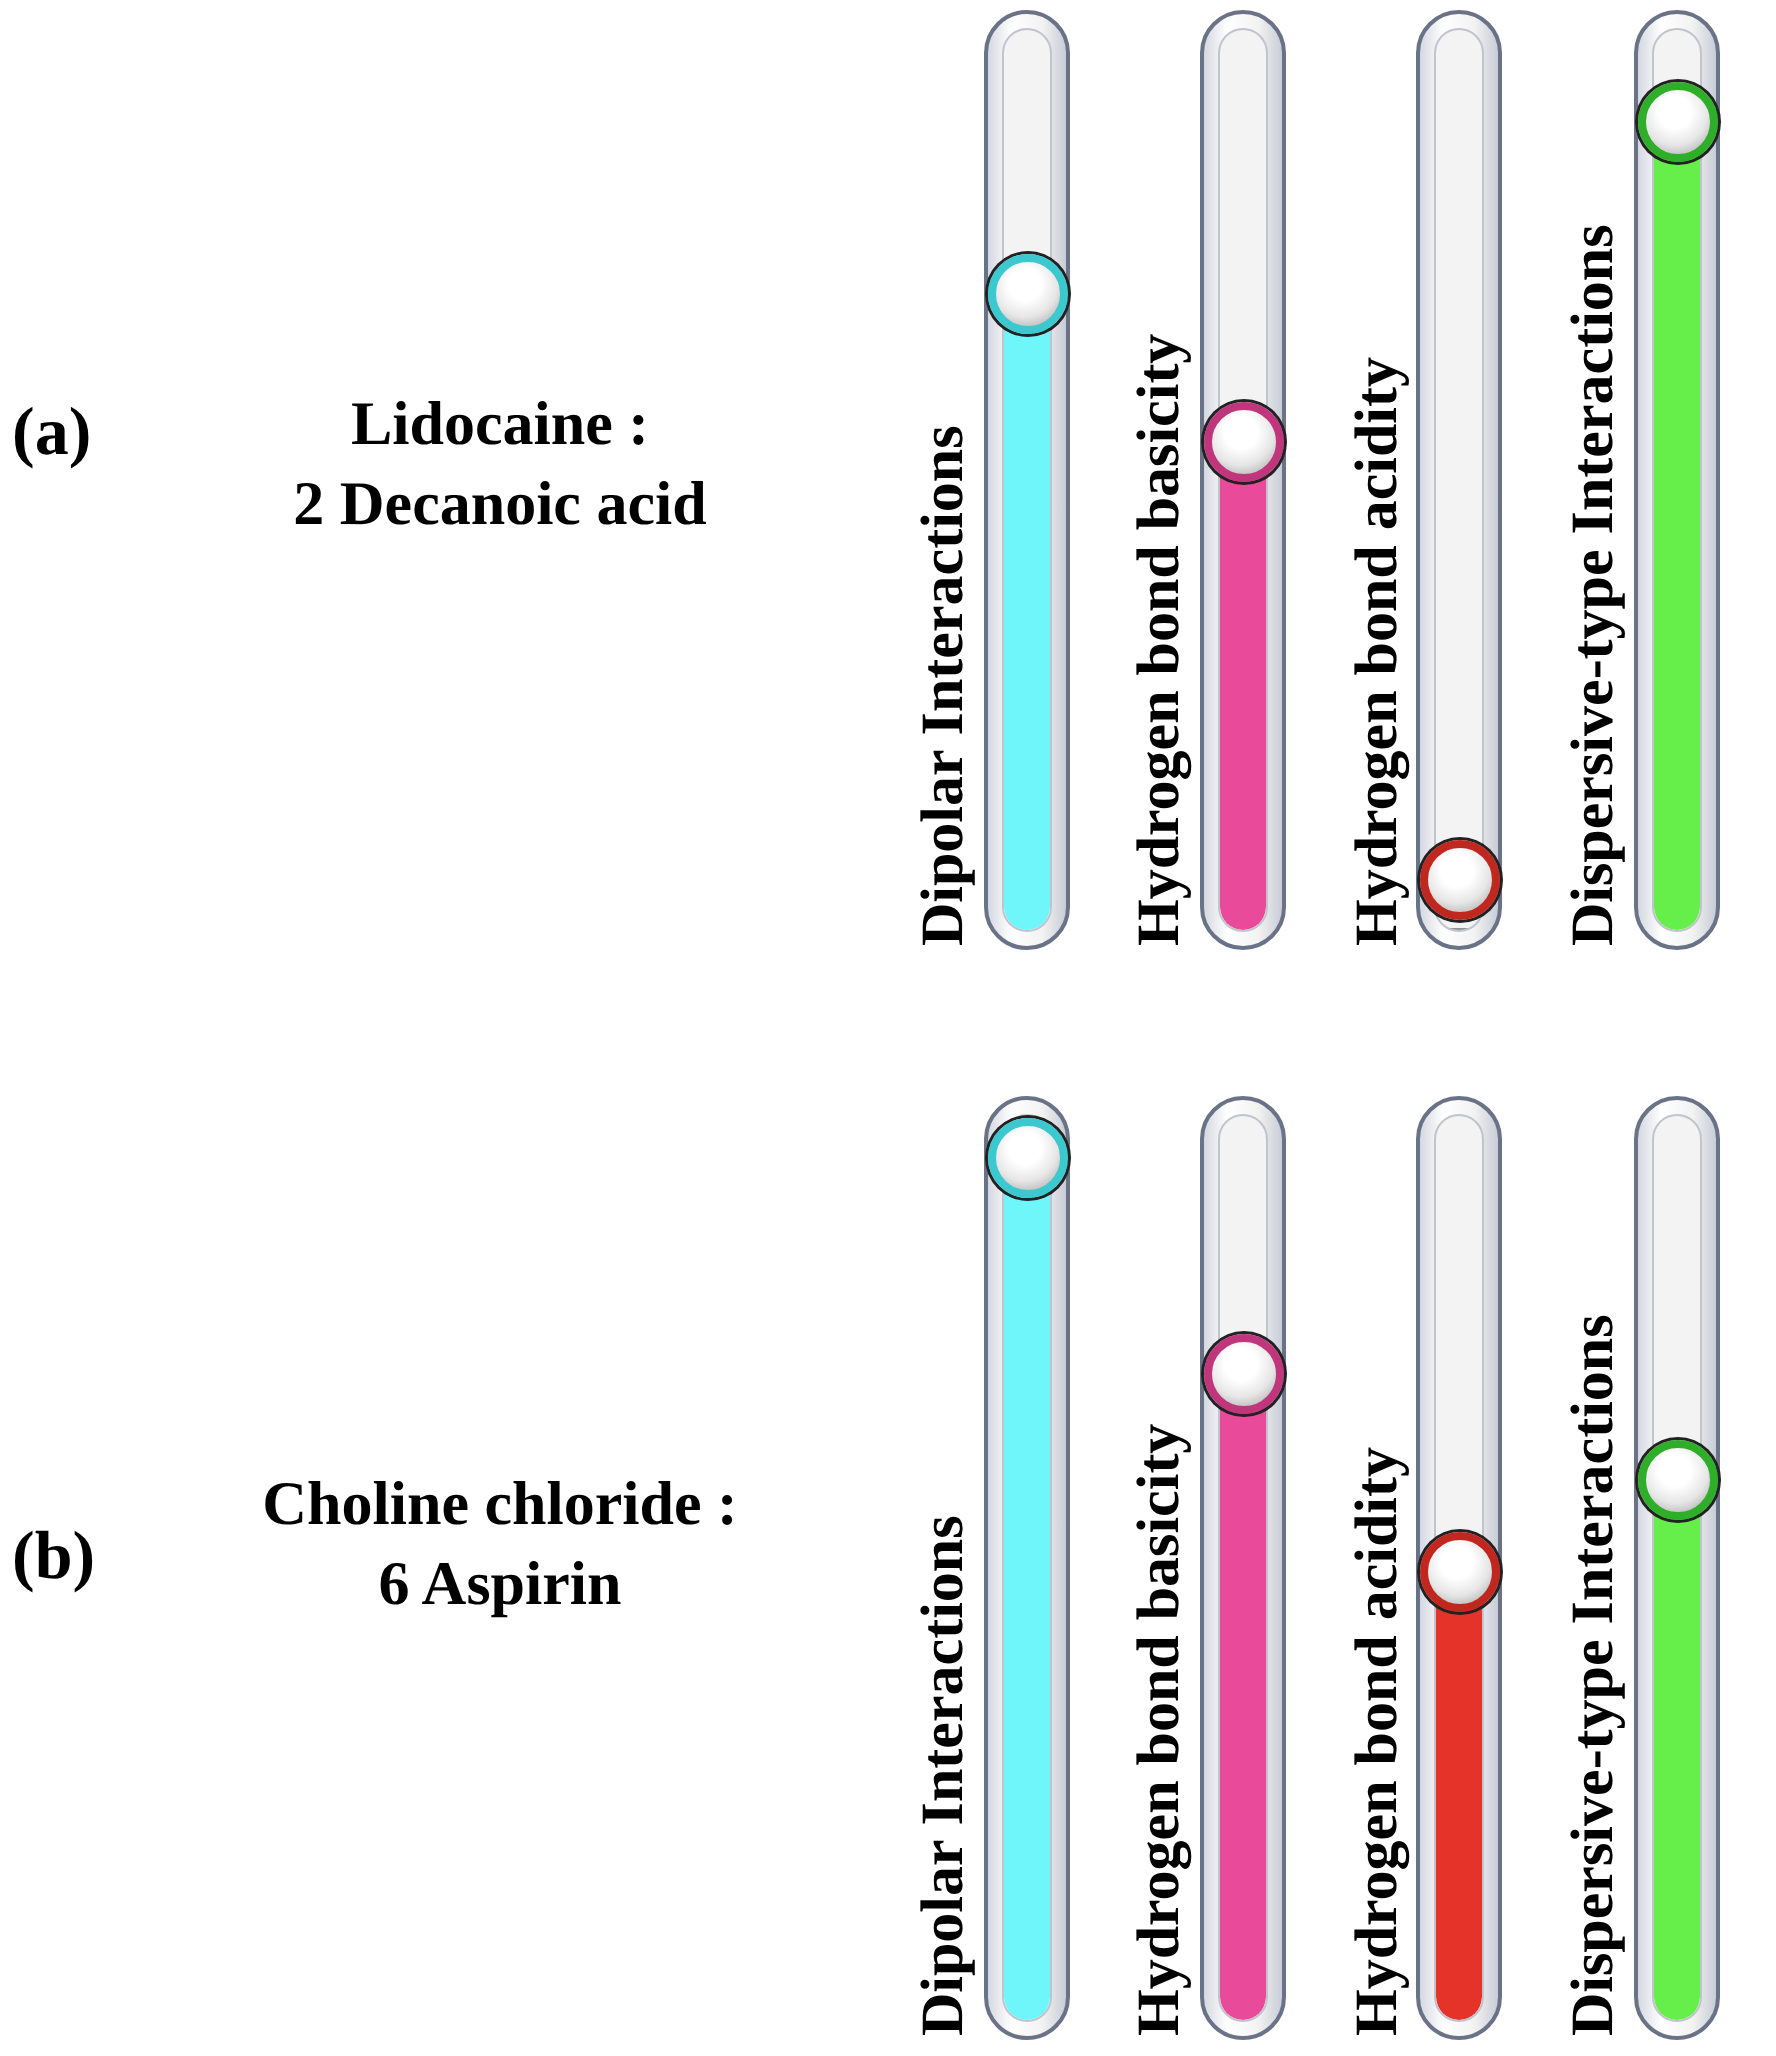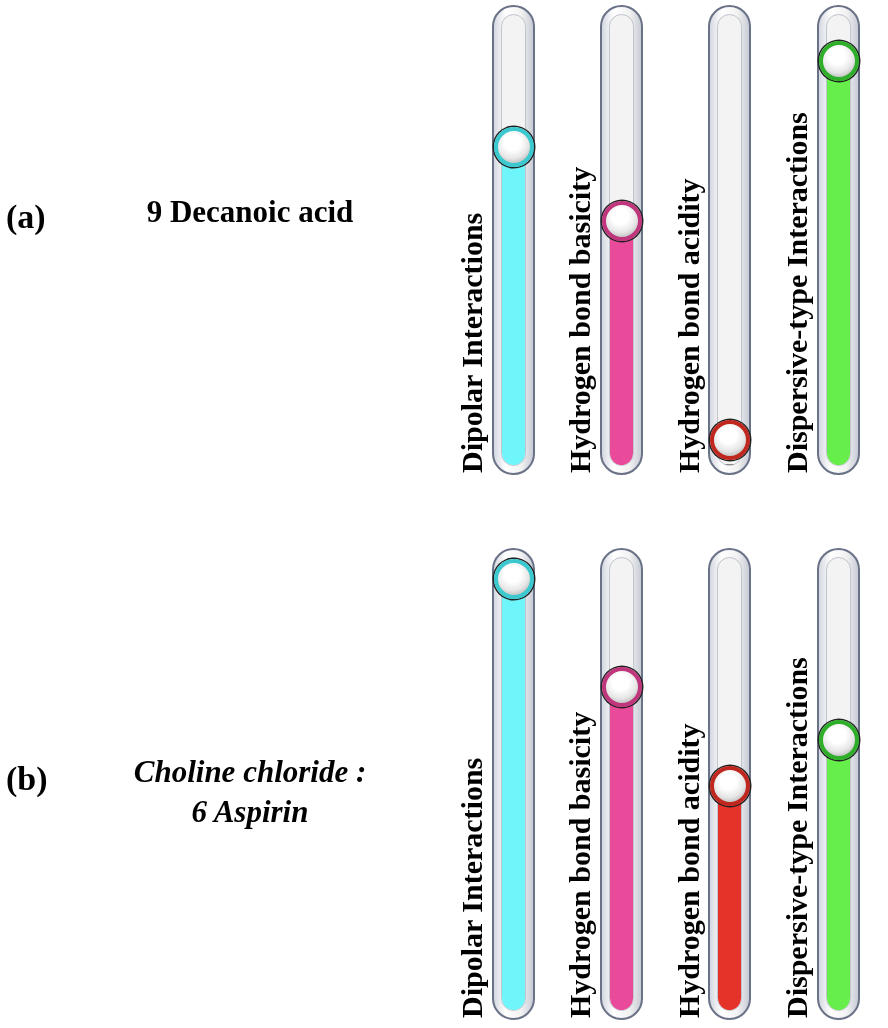--- a/index.html
+++ b/index.html
@@ -22,21 +22,22 @@
             box-shadow: 0 0 0 1.5px #222; }
     .vlabel { position: absolute; font-weight: bold; font-size: 30px; white-space: nowrap;
               transform-origin: left top; transform: rotate(-90deg); }
   </style>
 </head>
 <body>
 
 <div class="panel" style="top:0;height:500px;">
   <div class="panel-letter" style="top:198px;">(a)</div>
   <div class="panel-title" style="left:100px;top:192px;">
-    <div>9 Decanoic acid</div>
+    <div>Lidocaine :</div>
+    <div>2 Decanoic acid</div>
   </div>
   <div class="bars"></div>
 <div class="vlabel" style="left: 455px; top: 473px;">Dipolar Interactions</div>
     <div class="tube" style="left: 492px; top: 5px; height: 470px;">
       <div class="tube-inner">
         <div class="tube-fill" style="height: 320.76px; background: linear-gradient(to right, rgb(110, 246, 251), rgb(110, 246, 251));"></div>
       </div>
       <div class="knob" style="border-color: rgb(60, 200, 207); top: 140.24px;"></div>
     </div>
     <div class="vlabel" style="left: 563px; top: 473px;">Hydrogen bond basicity</div>
@@ -57,21 +58,21 @@
     <div class="tube" style="left: 817px; top: 5px; height: 470px;">
       <div class="tube-inner">
         <div class="tube-fill" style="height: 407.28px; background: linear-gradient(to right, rgb(102, 238, 74), rgb(102, 238, 74));"></div>
       </div>
       <div class="knob" style="border-color: rgb(47, 174, 42); top: 53.72px;"></div>
     </div>
   </div>
 
 <div class="panel" style="top:0;height:1028px;">
   <div class="panel-letter" style="top:760px;">(b)</div>
-  <div class="panel-title" style="left:100px;top:752px;font-style:italic;">
+  <div class="panel-title" style="left:100px;top:732px;">
     <div>Choline chloride :</div>
     <div>6 Aspirin</div>
   </div>
   <div class="bars"></div>
 <div class="vlabel" style="left: 455px; top: 1018px;">Dipolar Interactions</div>
     <div class="tube" style="left: 492px; top: 548px; height: 472px;">
       <div class="tube-inner">
         <div class="tube-fill" style="height: 434px; background: linear-gradient(to right, rgb(110, 246, 251), rgb(110, 246, 251));"></div>
       </div>
       <div class="knob" style="border-color: rgb(60, 200, 207); top: 29px;"></div>

